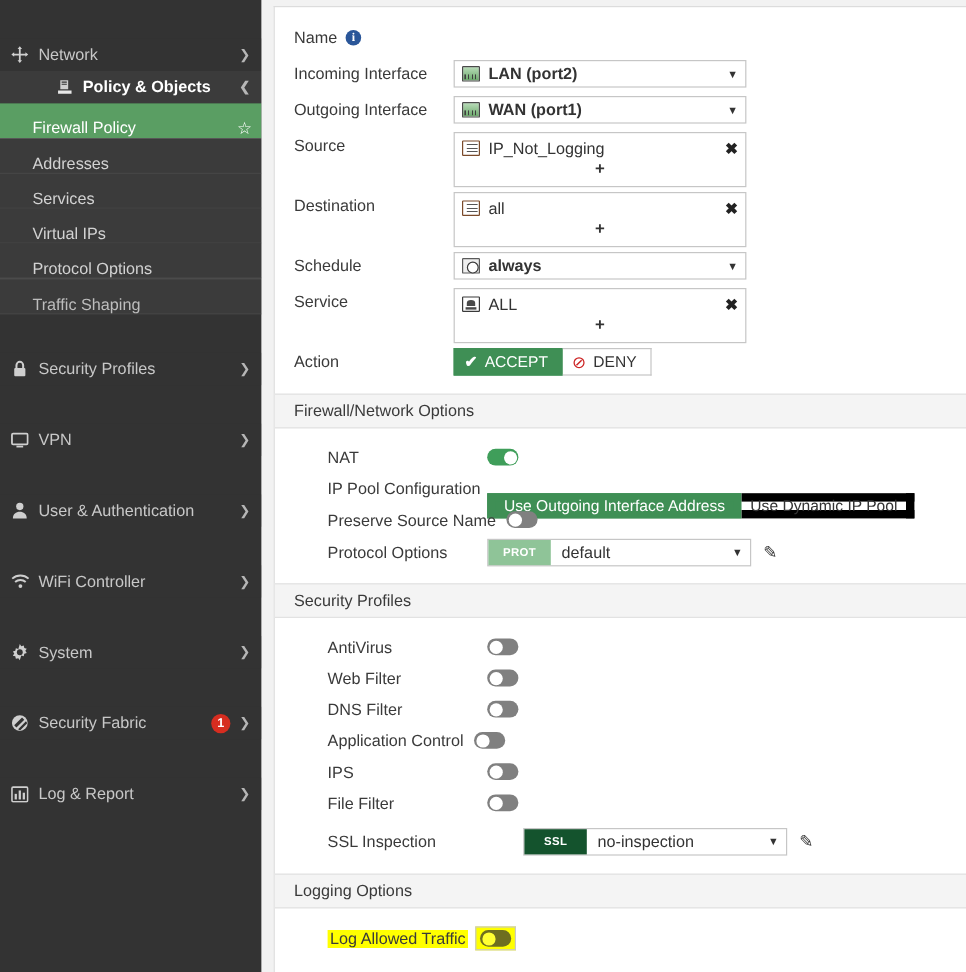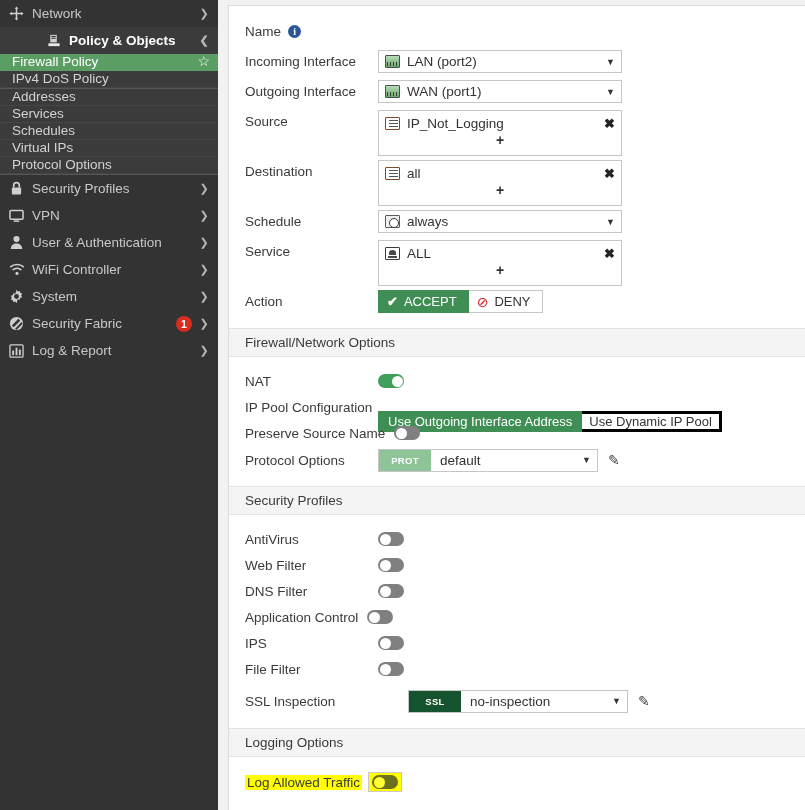--- a/index.html
+++ b/index.html
@@ -27,21 +27,21 @@
     font-size: 13.5px;
   }
   .nav-group {
     display: flex; align-items: center;
     height: 27px;
     padding: 0 8px 0 7px;
     position: relative;
     color: #c8c8c8;
     cursor: pointer;
   }
-  .nav-group.collapsed { background: #333333; }
+  .nav-group.collapsed { background: #333333; margin-top: 32px; }
   .nav-group.expanded { background: #3b3b3b; color: #ffffff; font-weight: bold; padding-left: 44px; }
   .nav-group .gicon {
     width: 19px; height: 18px;
     display: inline-flex; align-items: center; justify-content: center;
     margin-right: 6px;
     flex: 0 0 19px;
   }
   .nav-group .glabel { flex: 1 1 auto; white-space: nowrap; }
   .chev {
     width: 12px; height: 12px;
@@ -55,23 +55,23 @@
     color: #fff;
     border-radius: 50%;
     width: 16px; height: 16px;
     font-size: 10.5px;
     font-weight: bold;
     display: inline-flex; align-items: center; justify-content: center;
     margin-right: 6px;
     flex: 0 0 16px;
   }
   .nav-item {
-    display: flex; align-items: flex-start;
-    height: 17px;
-    padding-left: 12px;
+    display: flex; align-items: flex-end;
+    height: 29px;
+    padding-left: 27px;
     padding-right: 8px;
     color: #d2d2d2;
     background: #3b3b3b;
     border-bottom: 1px solid #454545;
     cursor: pointer;
   }
   .nav-item.selected {
     background: #5a9e63;
     color: #ffffff;
     border-bottom: 1px solid #5a9e63;
@@ -146,20 +146,21 @@
   .select-box {
     width: 244px; height: 23px;
     border: 1px solid #c6c6c6;
     background: #fff;
     display: flex; align-items: center;
     padding: 0 6px 0 6px;
     font-size: 13.5px;
     color: #333;
     position: relative;
     cursor: pointer;
+    font-weight: bold;
   }
   .select-box .caret {
     margin-left: auto;
     font-size: 9px;
     color: #333;
   }
   .multi-box {
     width: 244px;
     min-height: 46px;
     border: 1px solid #c6c6c6;
@@ -320,30 +321,30 @@
     background: #ffffff;
   }
   .toggle.on { background: #3f9e5a; }
   .toggle.on .knob { left: auto; right: 1.5px; }
 
   .row-tog {
     display: flex; align-items: center;
     padding-left: 16px;
     height: 26px;
   }
-  .row-tog .row-label { padding-top: 0; }
+  .row-tog .row-label { padding-top: 0; margin-left: 28px; }
 
   
   .pill-group { display: flex; }
   .pill {
     height: 21px;
     display: flex; align-items: center;
     padding: 0 7px;
     font-size: 13px;
-    border: 3px solid #000000;
+    border: 7px solid #000000;
     background: #ffffff;
     color: #333;
     cursor: pointer;
     white-space: nowrap;
     margin-top: 29px;
   }
   .pill + .pill { border-left: none; }
   .pill.active { background: #3f8f55; border-color: #3f8f55; color: #fff; }
 
   
@@ -421,40 +422,37 @@
         </svg>
       </span>
       <span class="glabel">Policy &amp; Objects</span>
       <span class="chev">❮</span>
     </div>
 
     <div class="nav-item selected">
       <span class="nlabel">Firewall Policy</span>
       <span class="star">☆</span>
     </div>
-    <div class="nav-item">
-      <span class="nlabel">IPv4 DoS Policy</span>
-    </div>
     <div class="nav-divider"></div>
     <div class="nav-item">
       <span class="nlabel">Addresses</span>
     </div>
     <div class="nav-item">
       <span class="nlabel">Services</span>
     </div>
     <div class="nav-item">
-      <span class="nlabel">Schedules</span>
-    </div>
-    <div class="nav-item">
       <span class="nlabel">Virtual IPs</span>
     </div>
     <div class="nav-item">
       <span class="nlabel">Protocol Options</span>
     </div>
     <div class="nav-divider"></div>
+    <div class="nav-item dim">
+      <span class="nlabel">Traffic Shaping</span>
+    </div>
 
     <div class="nav-group collapsed">
       <span class="gicon">
         <svg width="13" height="15" viewBox="0 0 14 16">
           <path fill="none" stroke="#cfcfcf" stroke-width="1.8" d="M4 7 V4.6 a3 3 0 0 1 6 0 V7"></path>
           <rect x="2" y="7" width="10" height="7.5" rx="1" fill="#cfcfcf"></rect>
         </svg>
       </span>
       <span class="glabel">Security Profiles</span>
       <span class="chev">❯</span>

